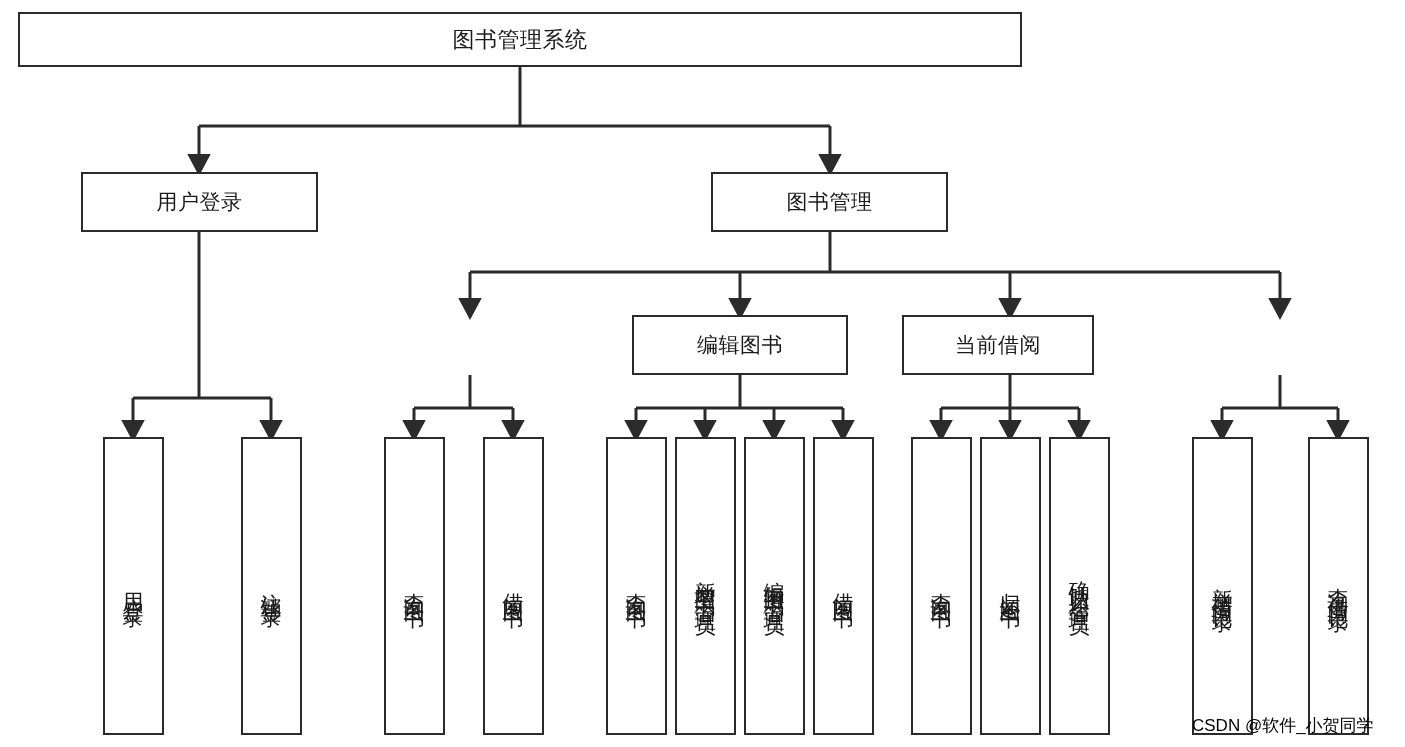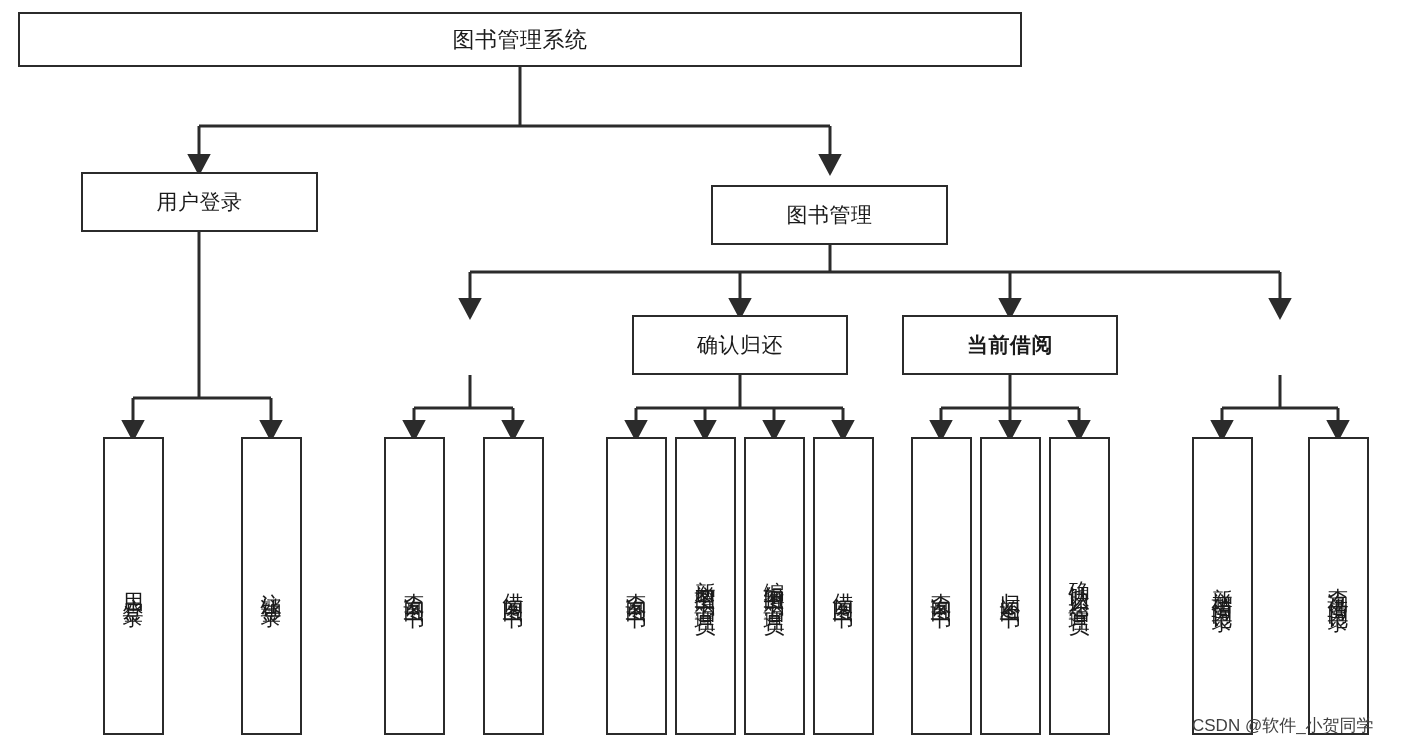--- a/index.html
+++ b/index.html
@@ -56,21 +56,21 @@
     writing-mode: vertical-rl;
     text-orientation: upright;
     font-size: 21px;
     letter-spacing: 5px;
     line-height: 1;
     white-space: nowrap;
     max-height: 286px;
   }
   .watermark {
     position: absolute;
-    color: #404040;
+    color: #000000;
     font-size: 17px;
     white-space: nowrap;
     user-select: none;
   }
 </style>
 </head>
 <body>
 
 <div id="canvas">
 
@@ -124,28 +124,28 @@
     </g>
   </svg>
 
   <div class="node horiz root" style="left:18px; top:12px; width:1004px; height:55px;">
     <span class="label">图书管理系统</span>
   </div>
 
   <div class="node horiz" style="left:81px; top:172px; width:237px; height:60px;">
     <span class="label">用户登录</span>
   </div>
-  <div class="node horiz" style="left:711px; top:185px; width:237px; height:60px;">
+  <div class="node horiz" style="left:711px; top:172px; width:237px; height:60px;">
     <span class="label">图书管理</span>
   </div>
 
   <div class="node horiz" style="left:632px; top:315px; width:216px; height:60px;">
-    <span class="label">确认归还</span>
+    <span class="label">编辑图书</span>
   </div>
-  <div class="node horiz" style="left:902px; top:315px; width:216px; height:60px;font-weight:bold;">
+  <div class="node horiz" style="left:902px; top:315px; width:192px; height:60px;">
     <span class="label">当前借阅</span>
   </div>
 
   <div class="node leaf" style="left:103px; top:437px; width:61px; height:298px;">
     <span class="label">用户登录</span>
   </div>
   <div class="node leaf" style="left:241px; top:437px; width:61px; height:298px;">
     <span class="label">注销登录</span>
   </div>
 

